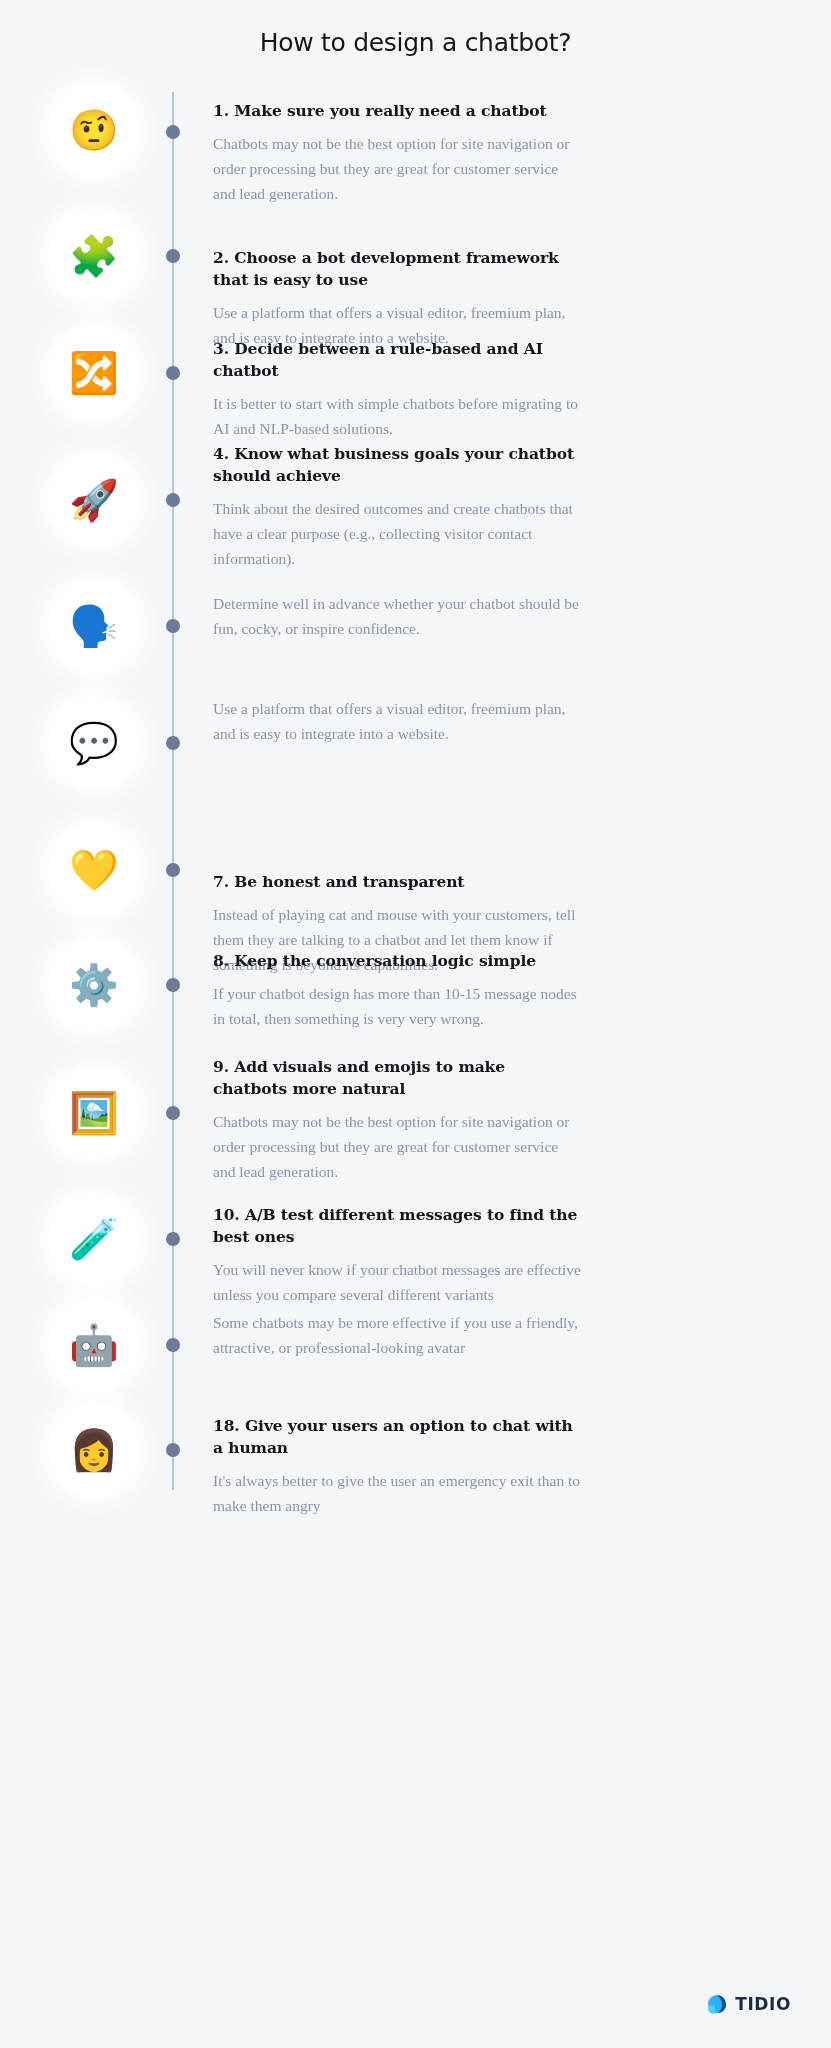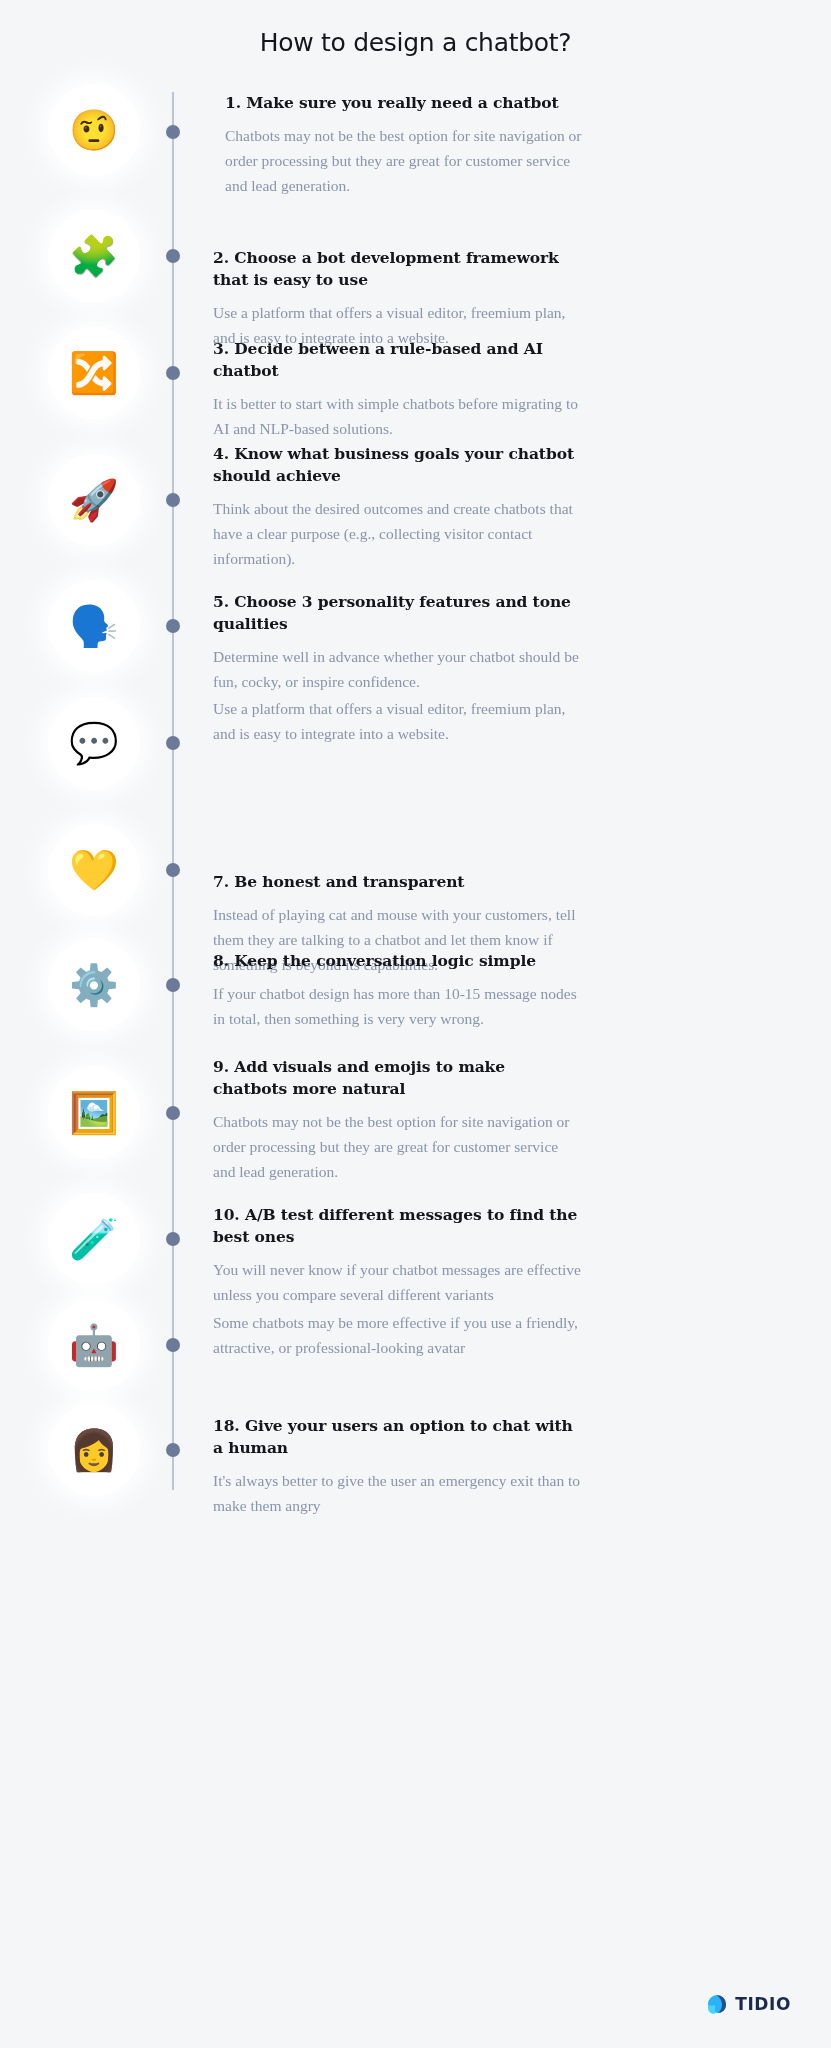--- a/index.html
+++ b/index.html
@@ -139,21 +139,21 @@
 <div id="infographic-title">How to design a chatbot?</div>
 
 <div id="timeline-line"></div>
 
 <div id="steps-list">
     <div class="step-row" style="top: 0px;">
       <div class="step-icon-badge" style="top: 84px;">
         <span class="step-icon-glyph">🤨</span>
       </div>
       <div class="step-dot" style="top: 125px;"></div>
-      <div class="step-text" style="top: 92px; margin-left: 12px;">
+      <div class="step-text" style="top: 100px;">
         <div class="step-heading">1. Make sure you really need a chatbot</div>
         <div class="step-body">Chatbots may not be the best option for site navigation or order processing but they are great for customer service and lead generation.</div>
       </div>
     </div>
     <div class="step-row" style="top: 0px;">
       <div class="step-icon-badge" style="top: 210px;">
         <span class="step-icon-glyph">🧩</span>
       </div>
       <div class="step-dot" style="top: 249px;"></div>
       <div class="step-text" style="top: 209px; margin-top: 38px;">
@@ -180,21 +180,20 @@
         <div class="step-heading">4. Know what business goals your chatbot should achieve</div>
         <div class="step-body">Think about the desired outcomes and create chatbots that have a clear purpose (e.g., collecting visitor contact information).</div>
       </div>
     </div>
     <div class="step-row" style="top: 0px;">
       <div class="step-icon-badge" style="top: 580px;">
         <span class="step-icon-glyph">🗣️</span>
       </div>
       <div class="step-dot" style="top: 619px;"></div>
       <div class="step-text" style="top: 591px;">
-        <div class="step-heading">5. Choose 3 personality features and tone qualities</div>
         <div class="step-body">Determine well in advance whether your chatbot should be fun, cocky, or inspire confidence.</div>
       </div>
     </div>
     <div class="step-row" style="top: 0px;">
       <div class="step-icon-badge" style="top: 697px;">
         <span class="step-icon-glyph">💬</span>
       </div>
       <div class="step-dot" style="top: 736px;"></div>
       <div class="step-text" style="top: 696px;">
         <div class="step-body">Use a platform that offers a visual editor, freemium plan, and is easy to integrate into a website.</div>

